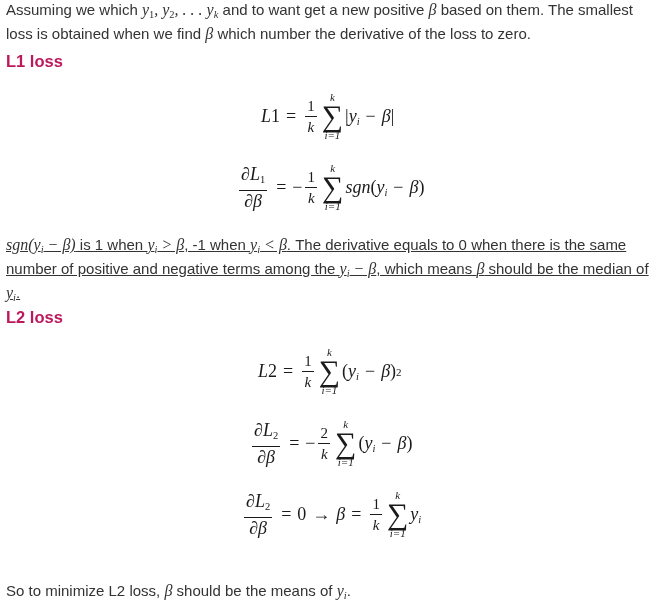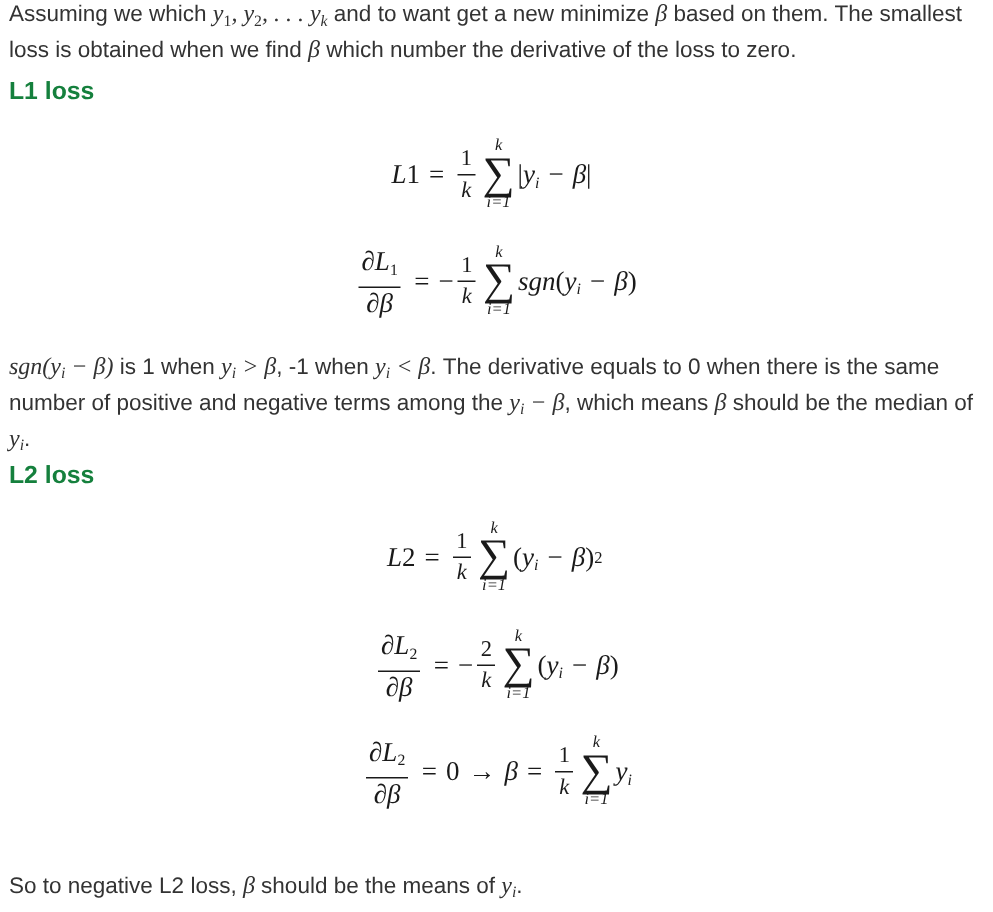--- a/index.html
+++ b/index.html
@@ -1,21 +1,21 @@
 <!DOCTYPE html>
 <html><head>
 <meta charset="utf-8">
 <style>
   html, body { margin:0; padding:0; background:#ffffff; }
   body {
     width:662px; height:608px; overflow:hidden; position:relative;
     font-family:"Liberation Sans", sans-serif; font-size:15px; color:#333333;
   }
   .p { position:absolute; left:6px; width:650px; line-height:19px; margin:0; }
-  .h { position:absolute; left:6px; font-weight:bold; font-size:16.5px; color:#15803d; margin:0; }
+  .h { position:absolute; left:6px; font-weight:bold; font-size:16.5px; color:#be185d; margin:0; }
   .m { font-family:"Liberation Serif", "DejaVu Serif", serif; font-style:italic; font-size:16px;margin-top:27px; }
   .sub { font-size:10.5px; vertical-align:-3px; font-style:normal; }
   .subi { font-size:10.5px; vertical-align:-3px; font-style:italic; }
   .eq {
     position:absolute; font-family:"Liberation Serif", "DejaVu Serif", serif;
     font-size:18px; color:#1a1a1a; display:flex; align-items:center; white-space:nowrap;
   }
   .frac { display:inline-flex; flex-direction:column; align-items:center; margin:0 3px; }
   .frac .num { padding:0 2px 1px 2px; border-bottom:1px solid #1a1a1a; line-height:18px; }
   .frac .den { padding-top:1px; line-height:18px; }
@@ -25,21 +25,21 @@
   .sum .sig { font-size:30px; line-height:26px; }
   .sum .bot { font-size:11px; font-style:italic; line-height:12px;text-align:right; }
   .it { font-style:italic; }
   .op { margin:0 6px; }
   .sup { font-size:11px; vertical-align:9px; }
 </style>
 </head>
 <body>
 
 <p class="p" style="top:0px;">
-  <span>Assuming we which </span><span class="m">y<span class="sub">1</span>, y<span class="sub">2</span>, . . . y<span class="subi">k</span></span><span> and to want get a new minimize </span><span class="m">β</span><span> based on them. The smallest loss is obtained when we find </span><span class="m">β</span><span> which number the derivative of the loss to zero.</span>
+  <span>Assuming we which </span><span class="m">y<span class="sub">1</span>, y<span class="sub">2</span>, . . . y<span class="subi">k</span></span><span> and to want get a new positive </span><span class="m">β</span><span> based on them. The smallest loss is obtained when we find </span><span class="m">β</span><span> which number the derivative of the loss to zero.</span>
 </p>
 
 <h3 class="h" style="top:52px;">L1 loss</h3>
 
 <div class="eq" style="left:261px; top:92px;">
   <span class="it">L</span>
     <span>1</span>
   <span class="op">=</span>
   <span class="frac small">
       <span class="num">1</span>
@@ -74,21 +74,21 @@
       <span class="bot">i=1</span>
     </span>
   <span class="it">sgn</span>
     <span>(</span>
     <span class="it">y<span class="subi">i</span></span>
     <span class="op">−</span>
     <span class="it">β</span>
     <span>)</span>
 </div>
 
-<p class="p" style="top:235px;">
+<p class="p" style="top:235px;text-decoration:underline;">
   <span class="m">sgn(y<span class="subi">i</span> − β)</span><span> is 1 when </span><span class="m">y<span class="subi">i</span> &gt; β</span><span>, -1 when </span><span class="m">y<span class="subi">i</span> &lt; β</span><span>. The derivative equals to 0 when there is the same number of positive and negative terms among the </span><span class="m">y<span class="subi">i</span> − β</span><span>, which means </span><span class="m">β</span><span> should be the median of </span><span class="m">y<span class="subi">i</span></span><span>.</span>
 </p>
 
 <h3 class="h" style="top:308px;">L2 loss</h3>
 
 <div class="eq" style="left:258px; top:347px;">
   <span class="it">L</span>
     <span>2</span>
   <span class="op">=</span>
   <span class="frac small">
@@ -147,14 +147,14 @@
     </span>
   <span class="sum">
       <span class="top">k</span>
       <span class="sig">∑</span>
       <span class="bot">i=1</span>
     </span>
   <span class="it">y<span class="subi">i</span></span>
 </div>
 
 <p class="p" style="top:581px;">
-  <span>So to negative L2 loss, </span><span class="m">β</span><span> should be the means of </span><span class="m">y<span class="subi">i</span></span><span>.</span>
+  <span>So to minimize L2 loss, </span><span class="m">β</span><span> should be the means of </span><span class="m">y<span class="subi">i</span></span><span>.</span>
 </p>
 
 </body></html>

